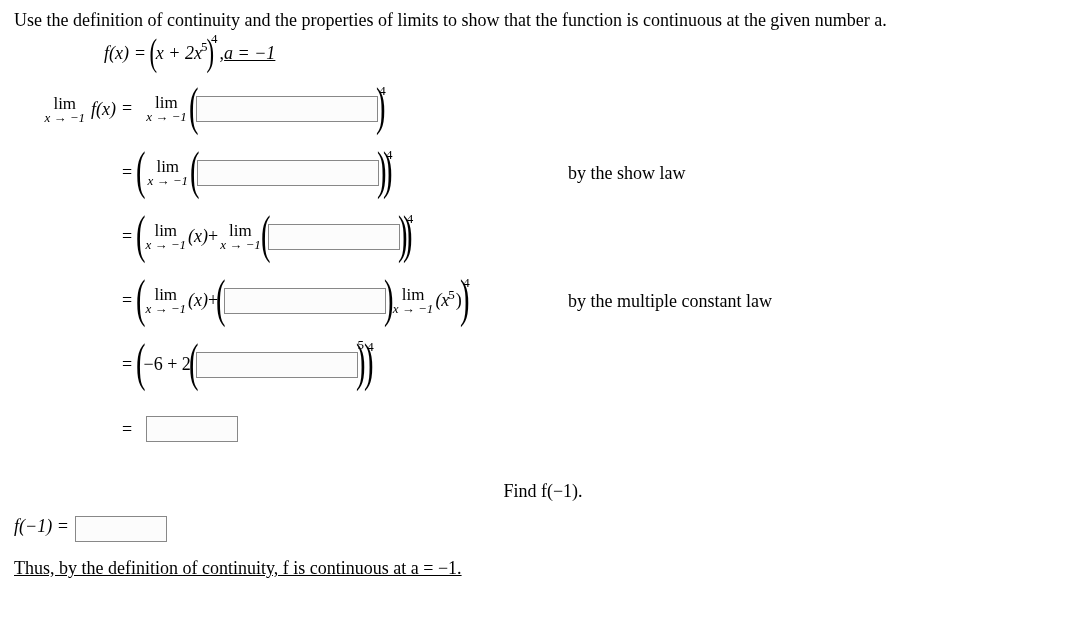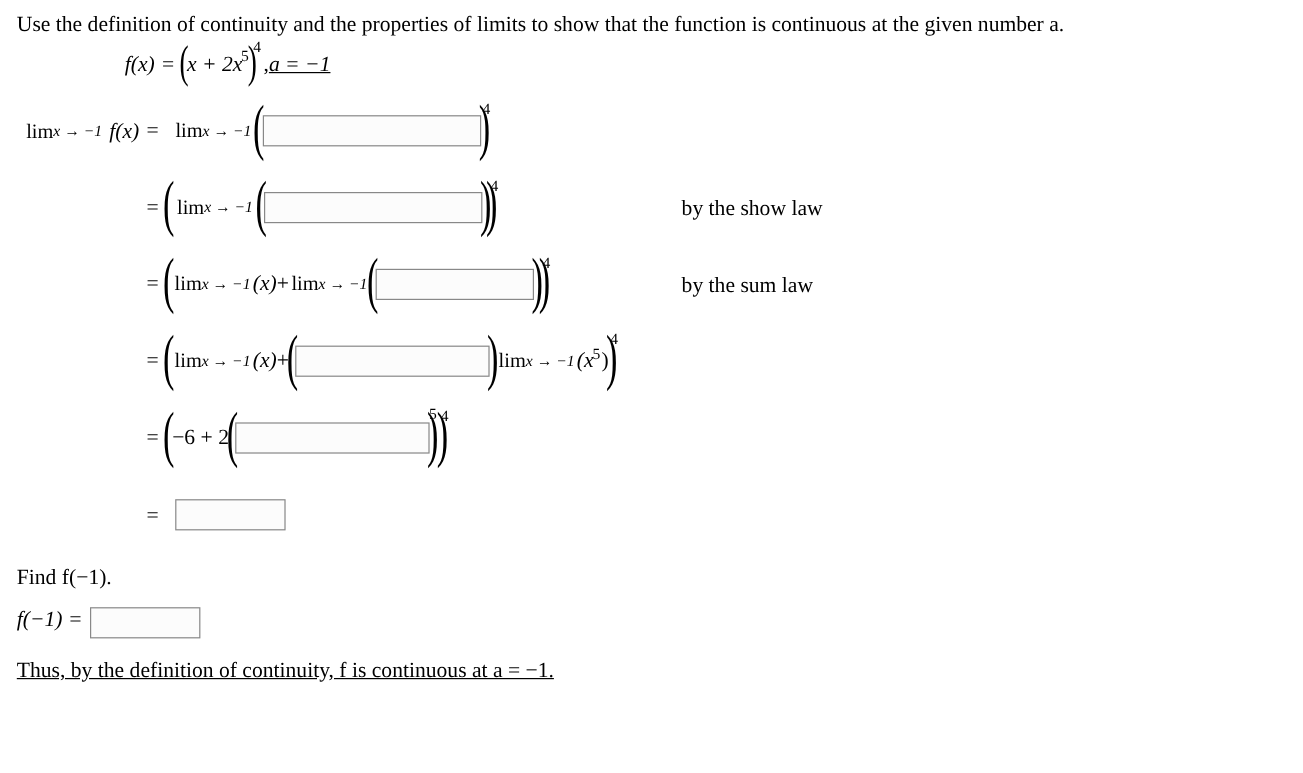--- a/index.html
+++ b/index.html
@@ -39,21 +39,21 @@
     width: 452px;
     flex-shrink: 0;
   }
   .law-col {
     display: flex;
     align-items: center;
     flex: 1;
   }
   .lim {
     display: inline-flex;
-    flex-direction: row;
+    flex-direction: column;
     align-items: center;
     line-height: 1;
     margin: 0 2px;
   }
   .lim .top {
     font-size: 17px;
   }
   .lim .bot {
     font-size: 13px;
     margin-top: -1px;
@@ -100,21 +100,21 @@
   .formula-paren {
     font-size: 38px;
     font-weight: 100;
     line-height: 0.6;
     transform: scaleX(0.6);
     display: inline-block;
     margin: 0 -4px;
     position: relative;
     top: -1px;
   }
-  .find-row { margin-top: 16px; margin-bottom: 14px; }
+  .find-row { margin-top: 26px; margin-bottom: 14px; text-align: center; }
   .f-row {
     display: flex;
     align-items: flex-start;
     margin-bottom: 16px;
   }
   .conclusion { margin-top: 10px; text-decoration: underline; }
 </style>
 </head>
 <body>
 
@@ -186,21 +186,20 @@
     <span class="lim" style="margin:0 2px;">
       <span class="top">lim</span>
       <span class="bot italic">x → −1</span>
     </span>
     <span class="bigparen">(</span>
     <span class="input-box" style="width:130px;"></span>
     <span class="bigparen">)</span>
     <span class="bigparen">)</span>
     <span class="sup4">4</span>
   </div>
-  <div class="law-col">by the sum law</div>
 </div>
 
 <div class="work-row">
   <div class="left-col"></div>
   <div class="mid-col">
     <span class="eq">=</span>
     <span class="bigparen">(</span>
     <span class="lim" style="margin:0 2px;">
       <span class="top">lim</span>
       <span class="bot italic">x → −1</span>
@@ -213,20 +212,21 @@
     <span class="lim" style="margin:0 2px;">
       <span class="top">lim</span>
       <span class="bot italic">x → −1</span>
     </span>
     <span class="italic">(x</span>
       <span class="sup5">5</span>
       <span>)</span>
     <span class="bigparen">)</span>
     <span class="sup4">4</span>
   </div>
+  <div class="law-col">by the multiple constant law</div>
 </div>
 
 <div class="work-row">
   <div class="left-col"></div>
   <div class="mid-col">
     <span class="eq">=</span>
     <span class="bigparen">(</span>
     <span>−6 + 2</span>
     <span class="bigparen">(</span>
     <span class="input-box" style="width:160px;"></span>

